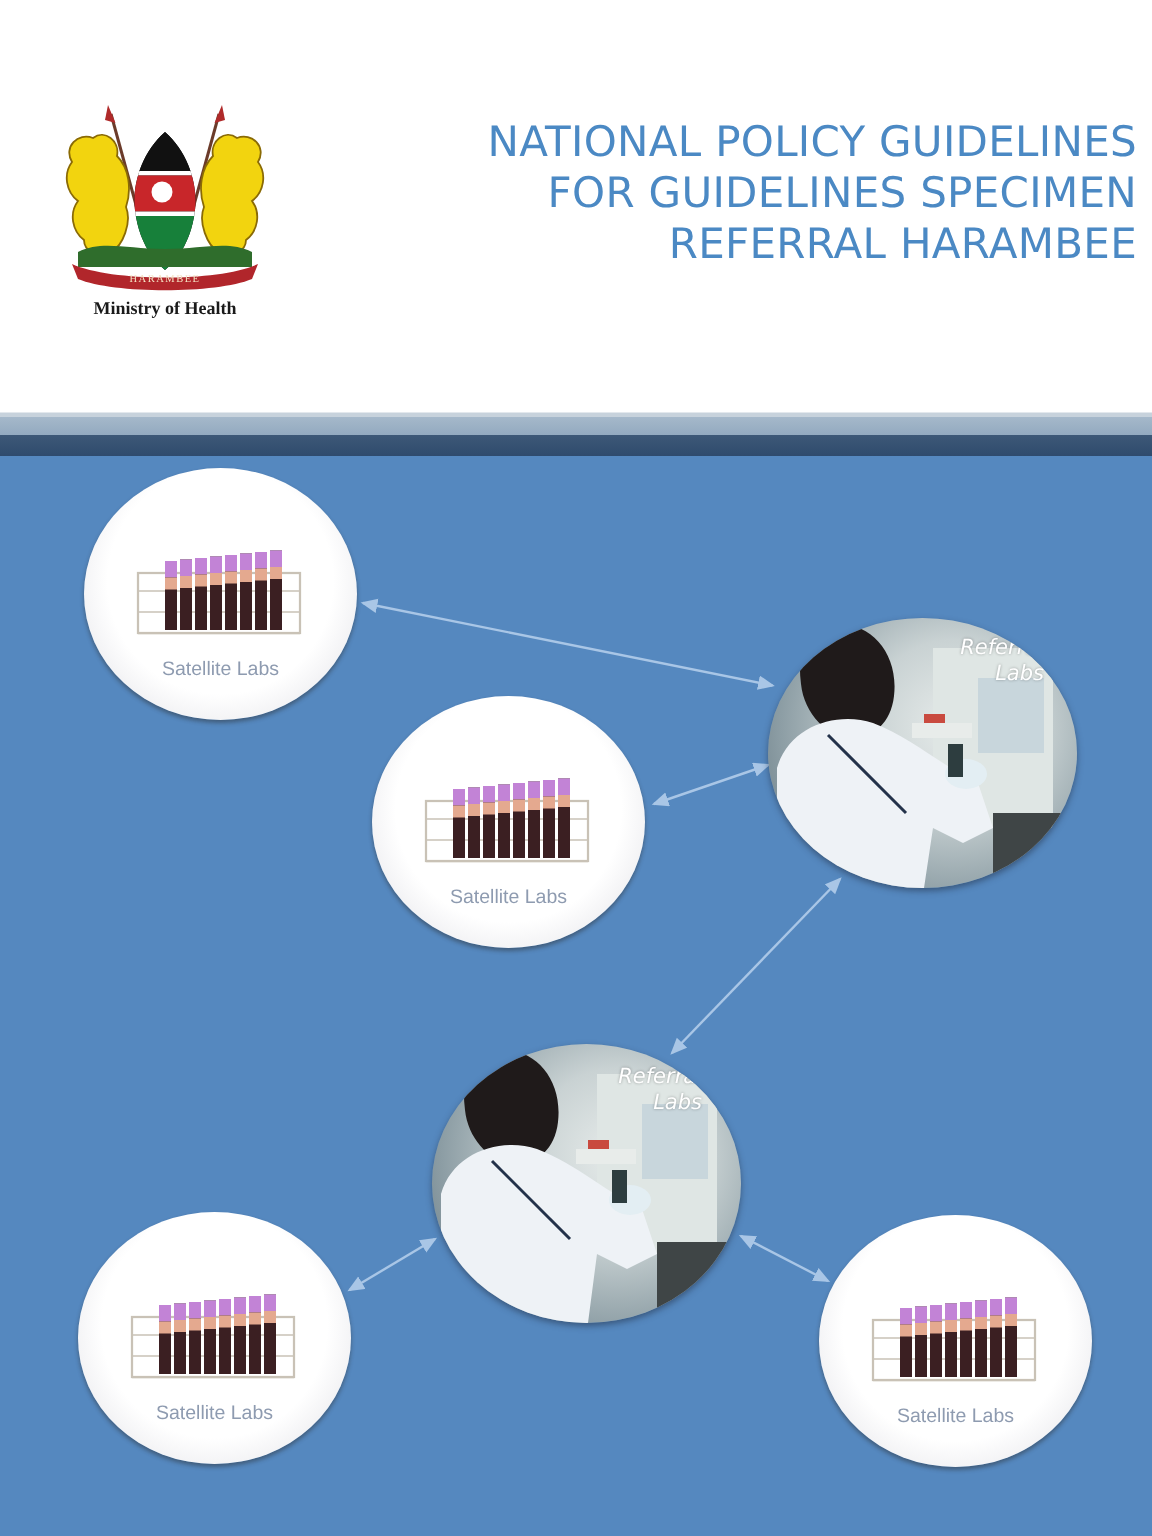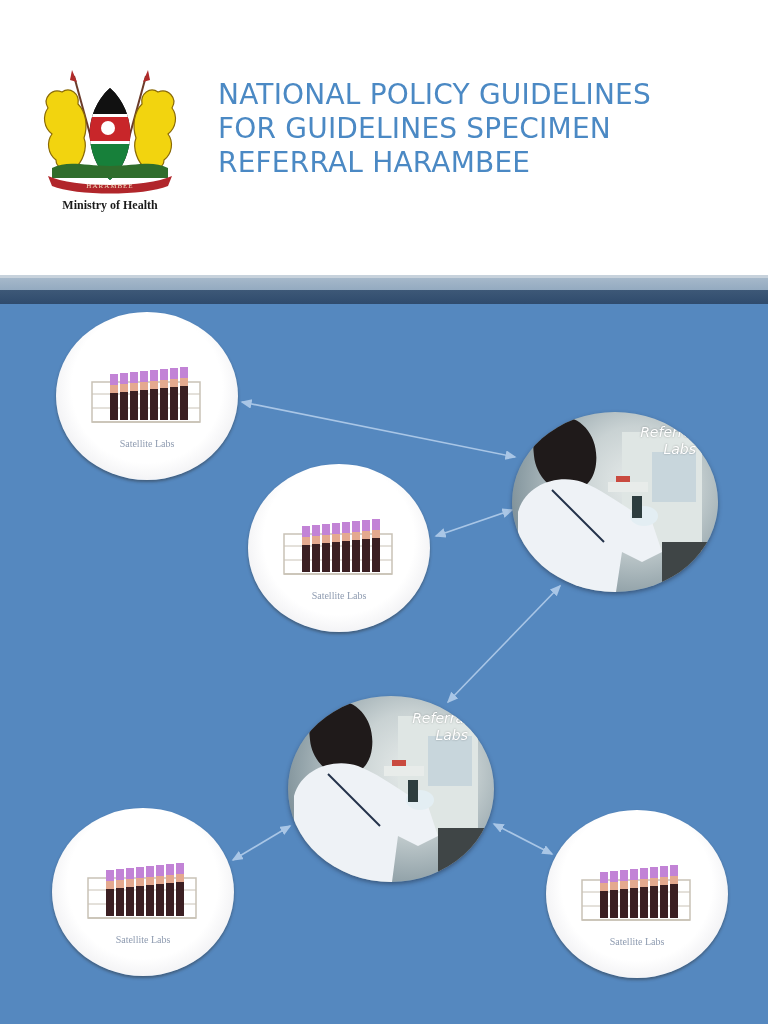--- a/index.html
+++ b/index.html
@@ -8,21 +8,21 @@
 
   
   .header { position:absolute; left:0; top:0; width:768px; height:275px; background:#ffffff; }
   .emblem { position:absolute; left:34px; top:68px; width:152px; height:150px; }
   .emblem svg { position:absolute; left:0; top:0; }
   .ministry-label { position:absolute; left:0; top:130px; width:152px; text-align:center;
     font-family:"Liberation Serif", serif; font-weight:bold; font-size:12px; color:#1a1a1a; }
   .title { position:absolute; left:218px; top:78px; width:540px;
     font-family:"DejaVu Sans", sans-serif; font-size:28px; line-height:34px;
     letter-spacing:0.2px; color:#4b89c4; font-weight:normal; }
-  .title div { white-space:nowrap; }
+  .title div { white-space:nowrap;text-align:right; }
 
   
   .band1 { position:absolute; left:0; top:275px; width:768px; height:3px; background:#c7d2dc; }
   .band2 { position:absolute; left:0; top:278px; width:768px; height:12px;
     background:linear-gradient(#a5b8ca,#93aac0); }
   .band3 { position:absolute; left:0; top:290px; width:768px; height:14px;
     background:linear-gradient(#3d5877,#2f4b6d); }
 
   
   .panel { position:absolute; left:0; top:304px; width:768px; height:720px; background:#5588bf; overflow:hidden; }
@@ -34,21 +34,21 @@
     background:radial-gradient(circle at 50% 45%, #ffffff 0%, #ffffff 58%, #f3f3f5 72%, #d7d4d4 86%, #8a8280 97%, #6d6561 100%);
     box-shadow: 0 2px 3px rgba(40,40,40,0.45);
   }
   .node.ref {
     background:radial-gradient(circle at 60% 40%, #e6ebea 0%, #c9d2d3 35%, #8d9ea5 70%, #5b6e78 100%);
     box-shadow: 0 2px 4px rgba(30,40,60,0.5);
     font-style: italic;
   }
   .rack { position:absolute; }
   .node-label { position:absolute; left:0; width:100%; text-align:center;
-    font-family:Liberation Serif, serif; font-size:10px; color:#8e9bb0; }
+    font-family:Liberation Sans, sans-serif; font-size:13px; color:#8e9bb0; }
   .ref-label { position:absolute; font-family:"DejaVu Sans", sans-serif; font-size:14px;
     color:#ffffff; text-align:right; line-height:17px; text-shadow:0 0 2px rgba(0,0,0,0.35); }
 </style>
 </head>
 <body>
 
 <div class="header">
   <div class="emblem">
     <svg width="152" height="128" viewBox="0 0 152 128">
 

